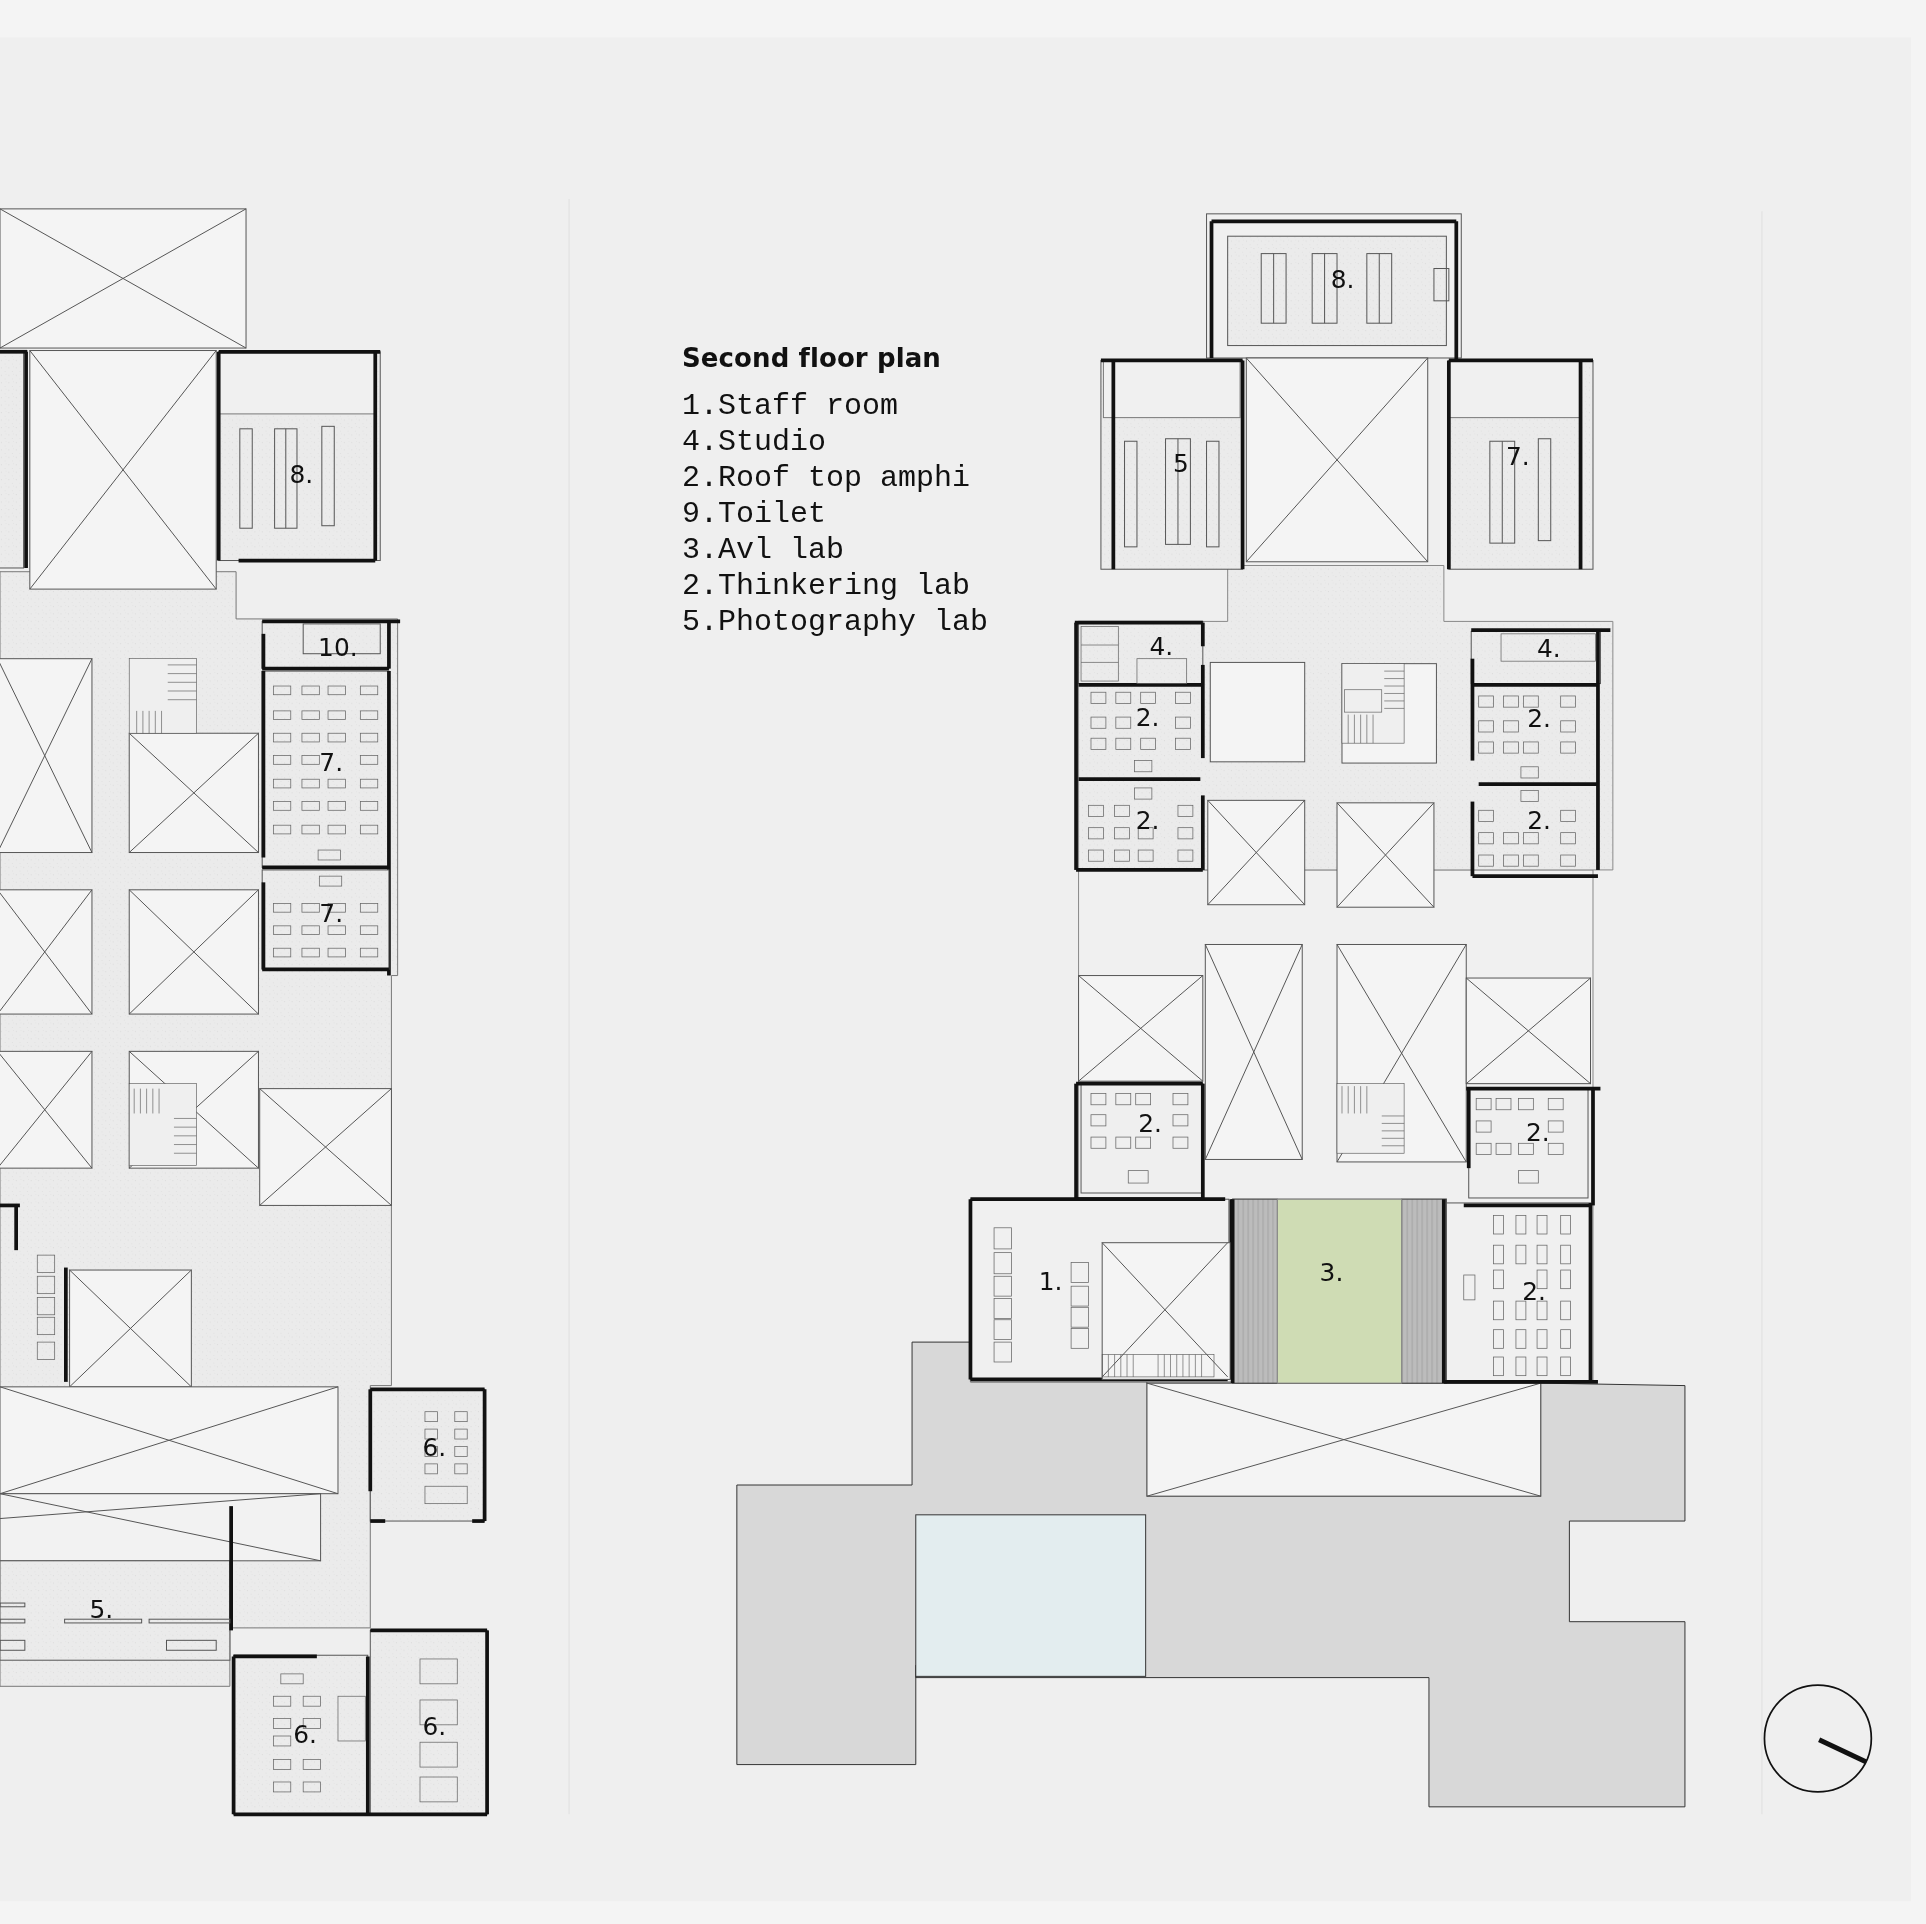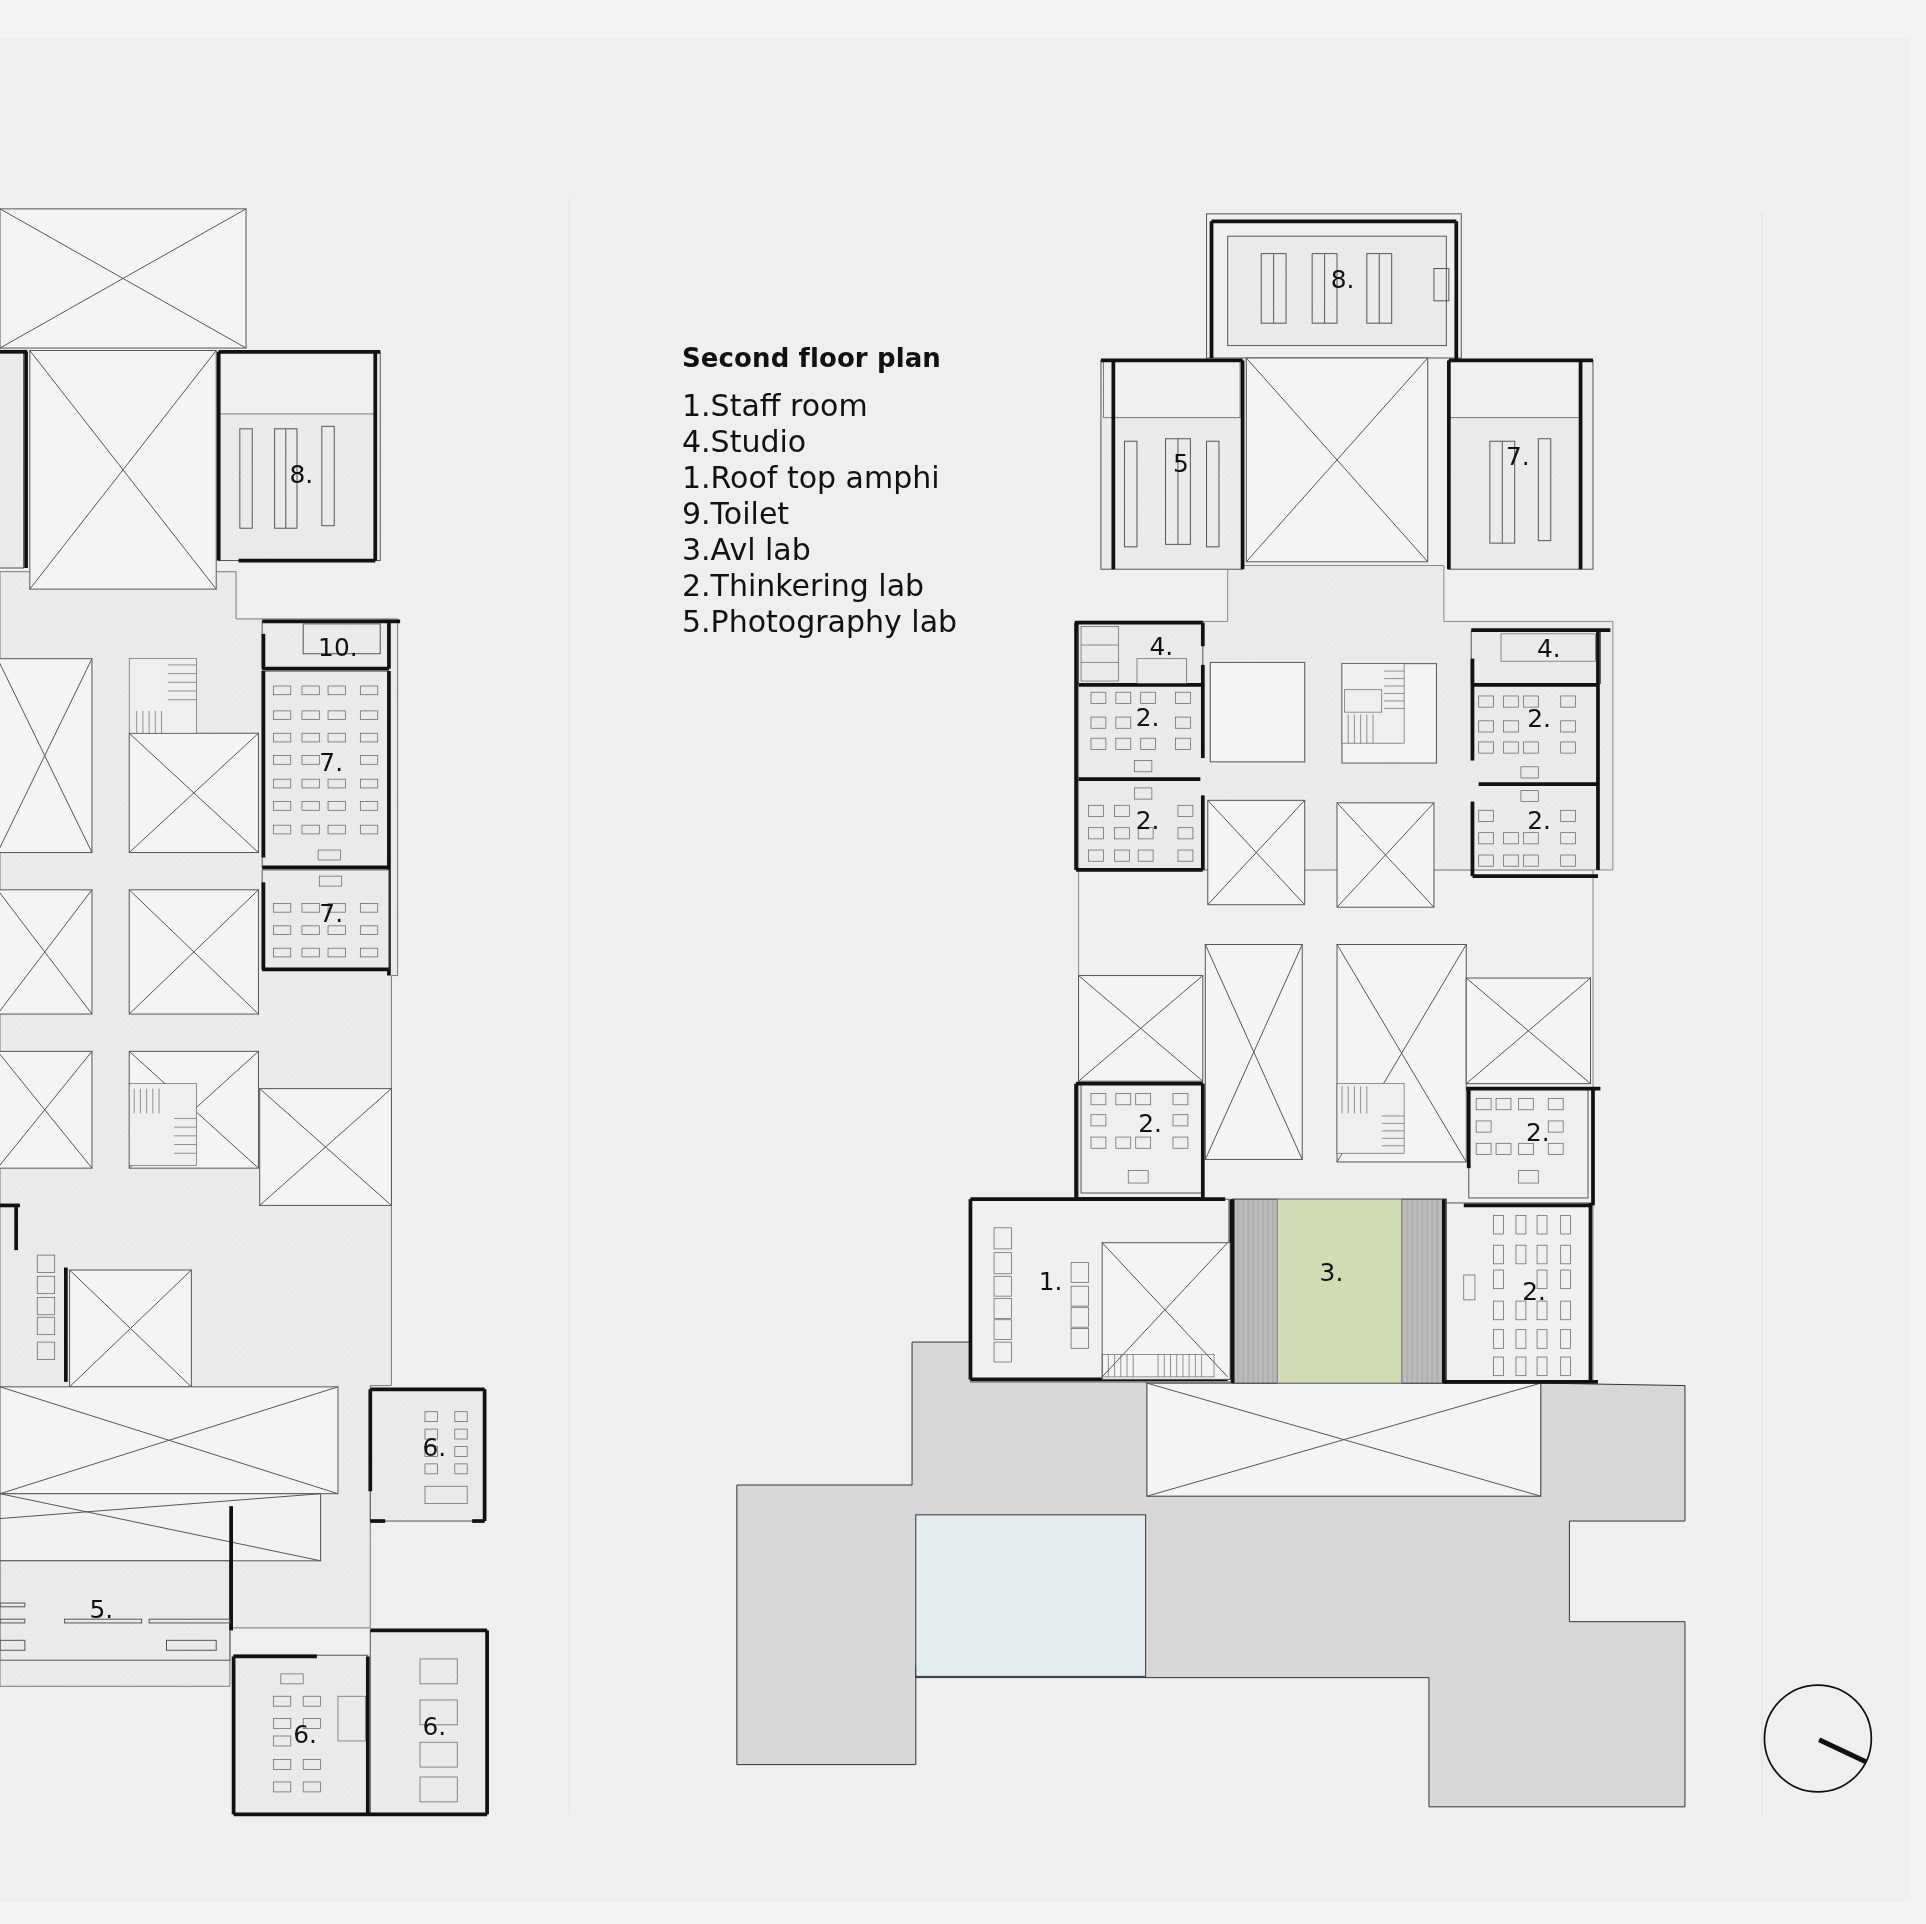--- a/index.html
+++ b/index.html
@@ -2,21 +2,21 @@
 <html style="font-size:11px"><head>
 <meta charset="utf-8">
 <style>
   html, body { margin: 0; padding: 0; background: #f4f4f4; }
   body { width: 1926px; height: 1925px; overflow: hidden; position: relative; }
   #sheet { position: absolute; left: 0; top: 0; width: 1926px; height: 1925px; }
   svg text { font-family: "DejaVu Sans", sans-serif; }
   .legend { position: absolute; left: 682px; top: 343px; color: #111; font-family: "DejaVu Sans", sans-serif; }
   .legend-title { font-size: 26px; font-weight: bold; margin-bottom: 15px; letter-spacing: 0.1px; }
   .legend-list { list-style: none; margin: 0; padding: 0; }
-  .legend-list li { font-size: 30px; line-height: 36px; white-space: nowrap; }
+  .legend-list li { font-size: 30px; line-height: 36px; white-space: nowrap; font-family: Liberation Mono, monospace; }
 </style>
 </head>
 <body>
 
 <svg id="sheet" viewBox="0 0 1550 1549" width="1926" height="1925" xmlns="http://www.w3.org/2000/svg">
   <defs>
     <pattern id="speckle" width="6" height="6" patternUnits="userSpaceOnUse">
       <rect width="6" height="6" fill="#ebebeb"></rect>
       <circle cx="1" cy="2" r="0.35" fill="#c8c8c8"></circle>
       <circle cx="4" cy="5" r="0.3" fill="#cfcfcf"></circle>
@@ -598,20 +598,20 @@
     <circle cx="1463" cy="1399" r="43" fill="none" stroke="#111" stroke-width="1.4"></circle>
     <line x1="1464" y1="1400" x2="1502" y2="1418" stroke="#111" stroke-width="4"></line>
   </g>
 </svg>
 
 <div class="legend">
   <div class="legend-title">Second floor plan</div>
   <ul class="legend-list">
     <li>1.Staff room</li>
     <li>4.Studio</li>
-    <li>1.Roof top amphi</li>
+    <li>2.Roof top amphi</li>
     <li>9.Toilet</li>
     <li>3.Avl lab</li>
     <li>2.Thinkering lab</li>
     <li>5.Photography lab</li>
   </ul>
 </div>
 
 
 </body></html>

